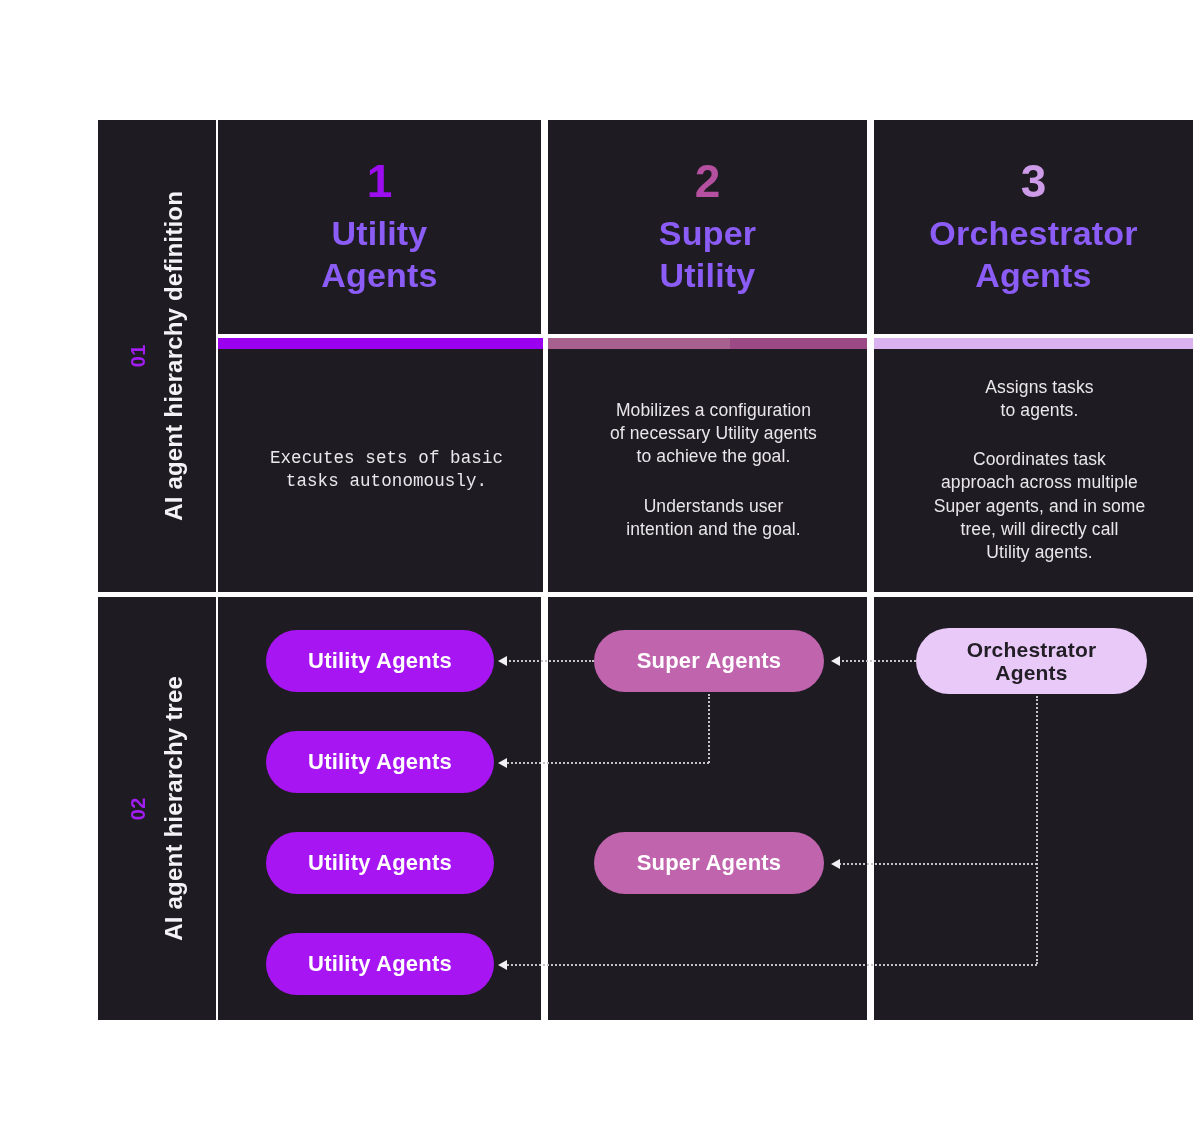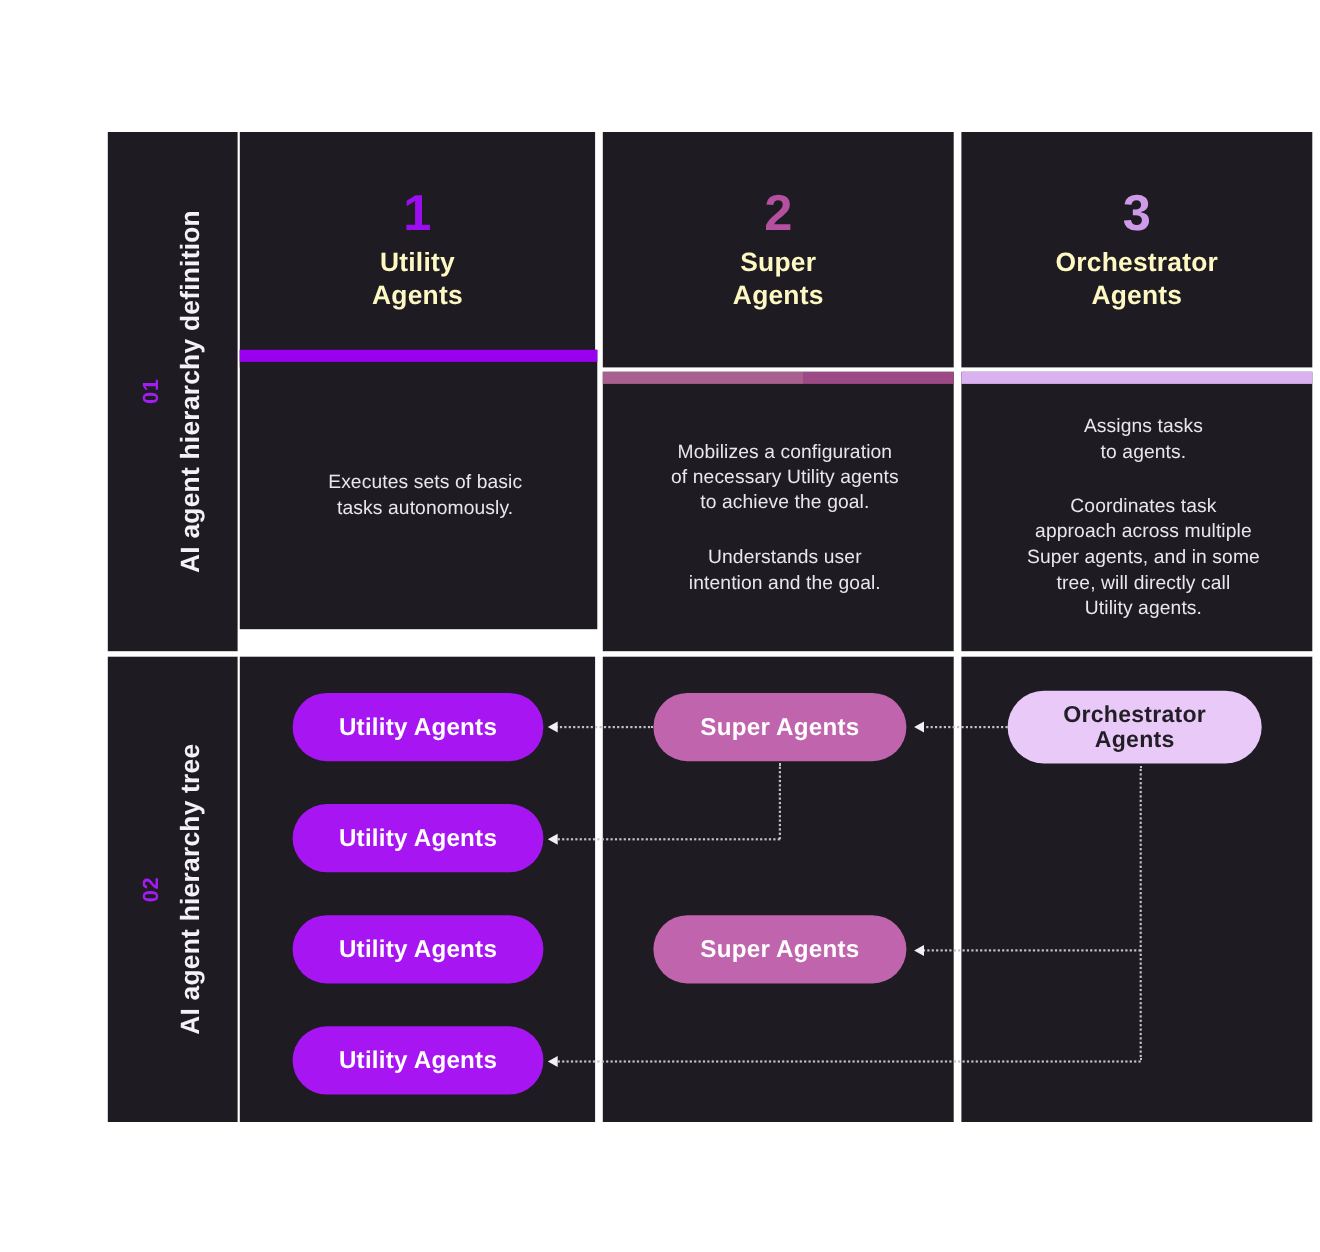--- a/index.html
+++ b/index.html
@@ -9,21 +9,21 @@
   }
   .panel{position:absolute;background:#1f1b22;}
   
   .side{display:flex;flex-direction:row;align-items:center;justify-content:center;gap:10px;}
   .vtext{writing-mode:vertical-rl;transform:rotate(180deg);white-space:nowrap;}
   .side-num{font-weight:700;font-size:20px;color:#a11df2;letter-spacing:.5px;}
   .side-label{font-weight:700;font-size:24px;color:#f4f2f6;letter-spacing:.2px;}
   
   .head{display:flex;flex-direction:column;align-items:center;justify-content:center;gap:8px;}
   .head-num{font-weight:700;font-size:46px;line-height:1;}
-  .head-title{font-weight:700;font-size:24px;line-height:1.25;color:#fef9c3;text-align:center;white-space:pre-line;letter-spacing:.2px;}
+  .head-title{font-weight:700;font-size:34px;line-height:1.25;color:#8b5cf6;text-align:center;white-space:pre-line;letter-spacing:.2px;}
   .num-1{color:#9c0df0;} .num-2{color:#b4509f;} .num-3{color:#cd9be7;}
   
   .bar{position:absolute;height:11px;left:0;right:0;top:0;}
   .bar-1{background:#9a00ef;}
   .bar-2{background:linear-gradient(to right,#a8608f 0%,#a8608f 57%,#9c4a86 57%,#9c4a86 100%);}
   .bar-3{background:#dab2f0;}
   
   .desc{display:flex;flex-direction:column;align-items:center;justify-content:center;gap:26px;padding:18px 22px 8px 34px;box-sizing:border-box;}
   .desc p{margin:0;font-size:17.5px;line-height:1.33;color:#e9e7eb;text-align:center;white-space:pre-line;font-weight:400;letter-spacing:.1px;}
   
@@ -49,29 +49,29 @@
   </div>
 
   <div class="panel head" style="left:218px;top:120px;width:323px;height:214px;">
     <div class="head-num num-1">1</div>
     <div class="head-title">Utility
 Agents</div>
   </div>
   <div class="panel head" style="left:548px;top:120px;width:319px;height:214px;">
     <div class="head-num num-2">2</div>
     <div class="head-title">Super
-Agents</div>
+Utility</div>
   </div>
   <div class="panel head" style="left:874px;top:120px;width:319px;height:214px;">
     <div class="head-num num-3">3</div>
     <div class="head-title">Orchestrator
 Agents</div>
   </div>
 
-  <div class="panel desc" style="left:218px;top:318px;width:325px;height:254px;">
+  <div class="panel desc" style="left:218px;top:338px;width:325px;height:254px;font-family:Liberation Mono, monospace;">
     <div class="bar bar-1"></div>
     <p>Executes sets of basic
 tasks autonomously.</p>
   </div>
   <div class="panel desc" style="left:548px;top:338px;width:319px;height:254px;">
     <div class="bar bar-2"></div>
     <p>Mobilizes a configuration
 of necessary Utility agents
 to achieve the goal.</p>
     <p>Understands user

